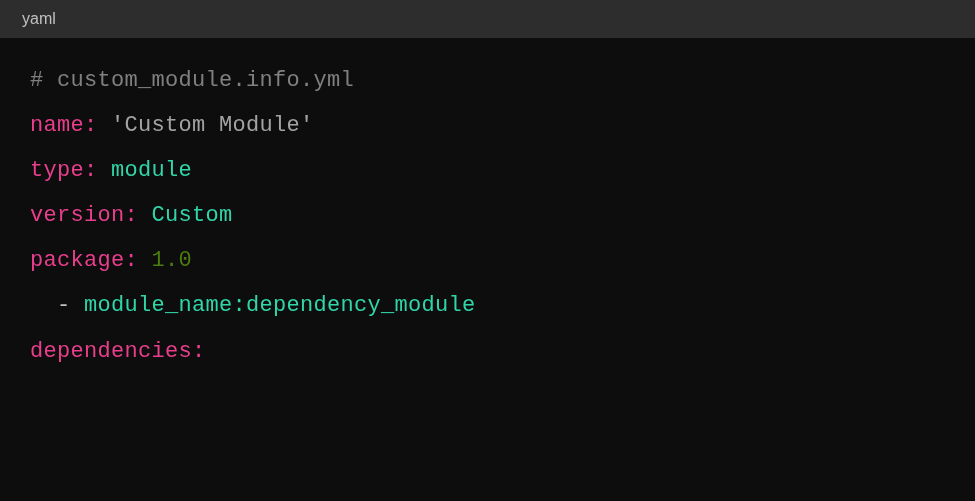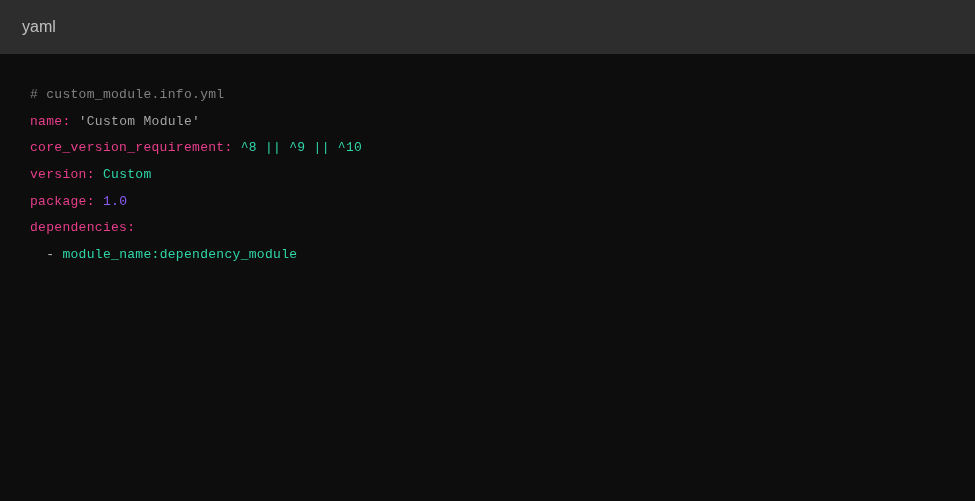--- a/index.html
+++ b/index.html
@@ -16,32 +16,31 @@
   }
   .code-block {
     width: 100%;
     height: 100%;
     display: flex;
     flex-direction: column;
   }
   .header {
     background: #2d2d2d;
     color: #c0c0c0;
-    padding: 18px 22px;
+    padding: 10px 22px;
     font-size: 16px;
     font-family: -apple-system, BlinkMacSystemFont, 'Segoe UI', sans-serif;
   }
   .code-body {
     background: #0d0d0d;
     padding: 20px 30px;
     flex: 1;
-    font-size: 13px;
+    font-size: 22px;
     line-height: 2.05;
     letter-spacing: 0.3px;
-    margin-top: 8px;
   }
   .line {
     white-space: pre;
   }
   .comment {
     color: #808080;
   }
   .key {
     color: #e83e8c;
     text-align: right;
@@ -49,36 +48,36 @@
   .colon {
     color: #e83e8c;
   }
   .string {
     color: #a3a3a3;
   }
   .value {
     color: #30d6a8;
   }
   .float {
-    color: #8b5cf6;
+    color: #4d7c0f;
     text-align: center;
   }
   .dash {
     color: #c0c0c0;
   }
 </style>
 </head>
 <body>
 
 <div class="code-block">
   <div class="header">
     <span>yaml</span>
   </div>
   <div class="code-body">
     <div class="line"><span class="comment"># custom_module.info.yml</span></div>
     <div class="line"><span class="key">name</span><span class="colon">:</span> <span class="string">'Custom Module'</span></div>
-    <div class="line"><span class="key">core_version_requirement</span><span class="colon">:</span> <span class="value">^8 || ^9 || ^10</span></div>
+    <div class="line"><span class="key">type</span><span class="colon">:</span> <span class="value">module</span></div>
     <div class="line"><span class="key">version</span><span class="colon">:</span> <span class="value">Custom</span></div>
     <div class="line"><span class="key">package</span><span class="colon">:</span> <span class="float">1.0</span></div>
+    <div class="line">  <span class="dash">-</span> <span class="value">module_name:dependency_module</span></div>
     <div class="line"><span class="key">dependencies</span><span class="colon">:</span></div>
-    <div class="line">  <span class="dash">-</span> <span class="value">module_name:dependency_module</span></div>
   </div>
 </div>
 
 </body></html>

